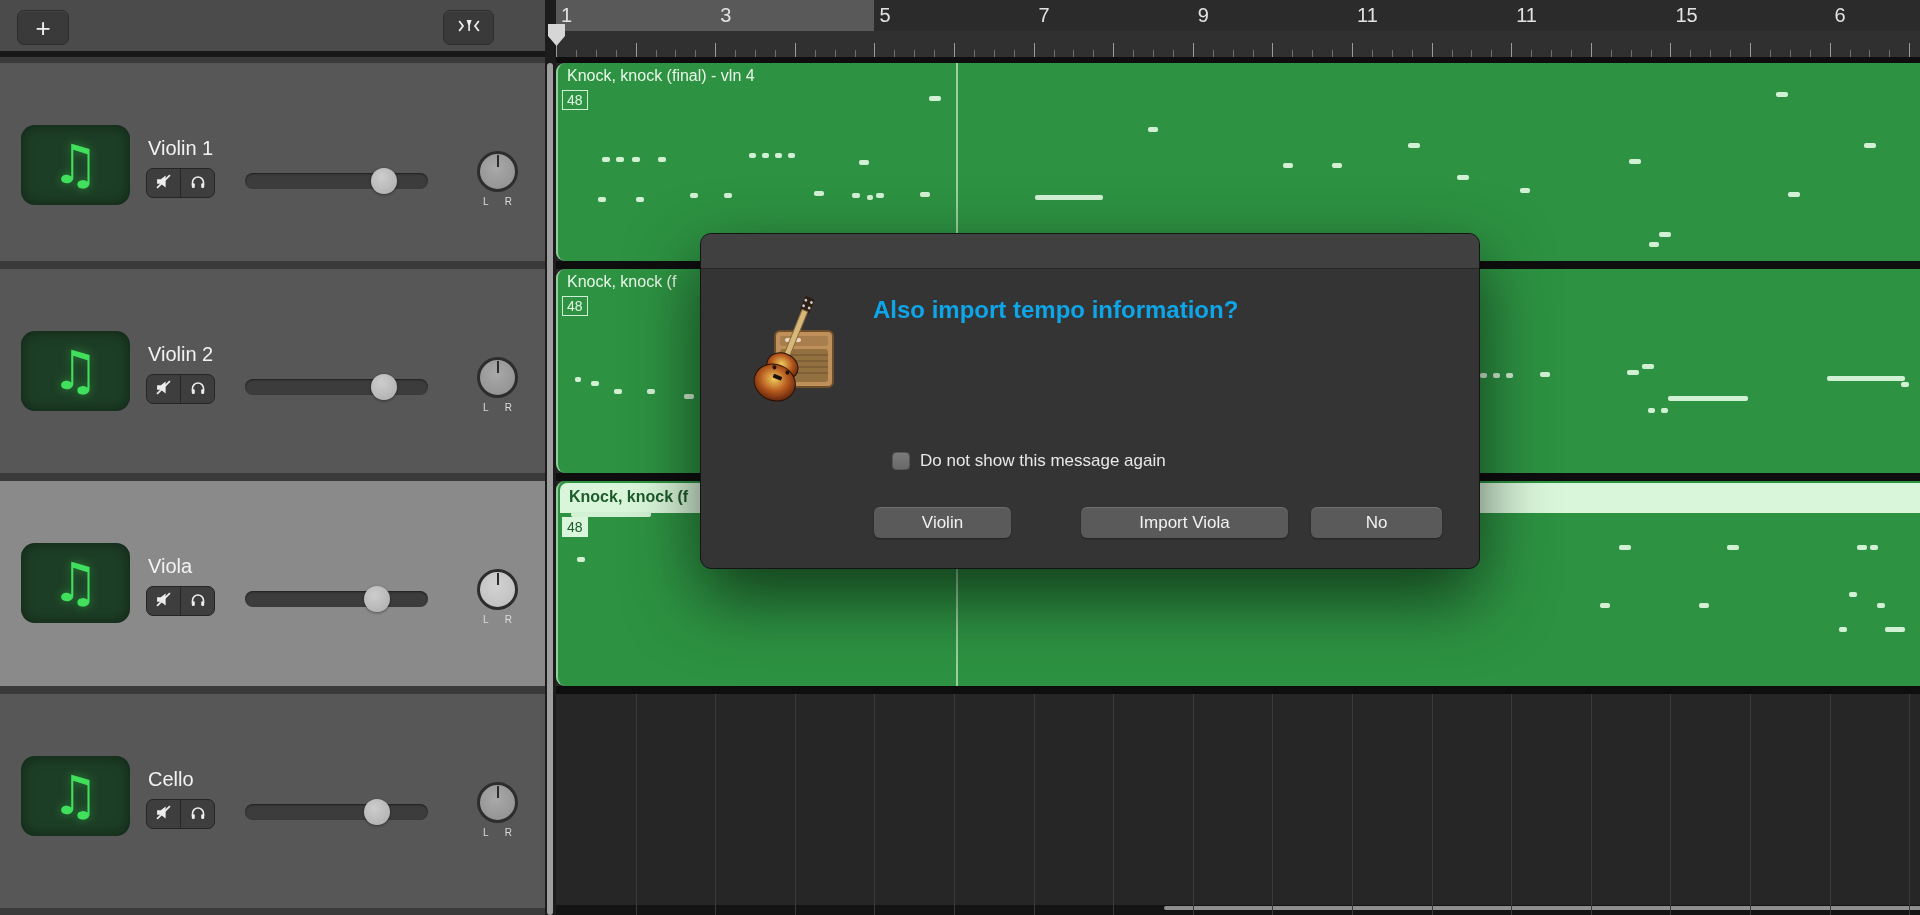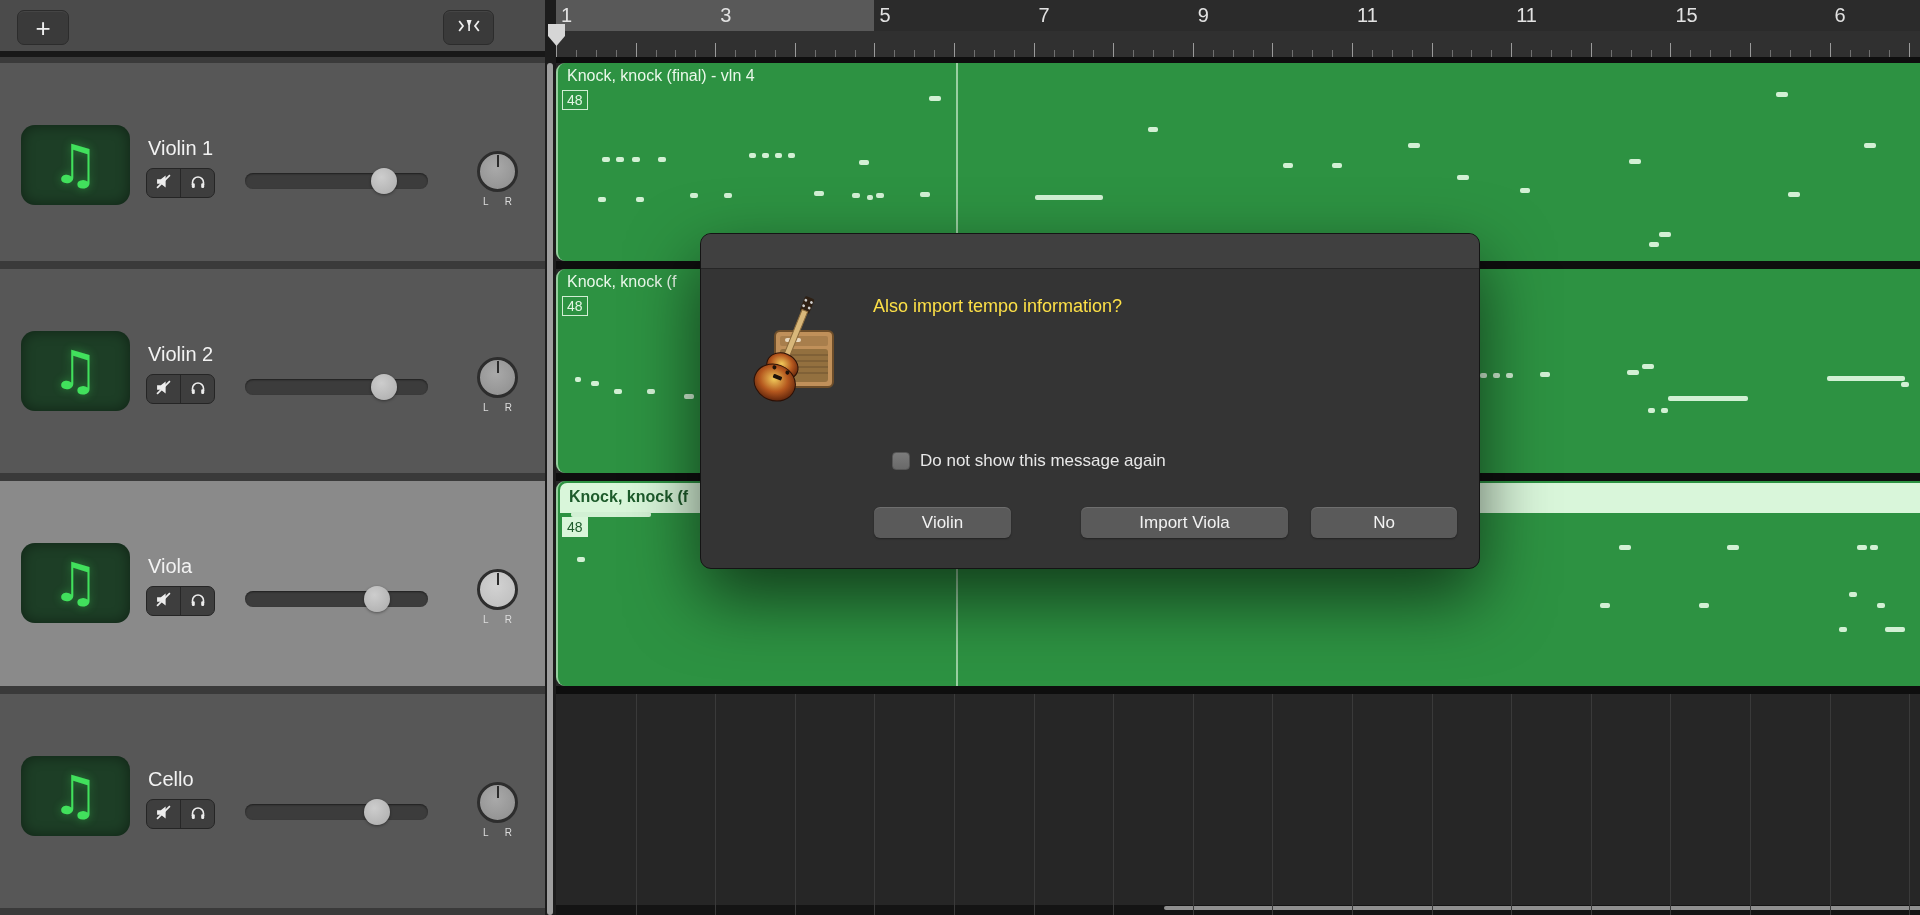--- a/index.html
+++ b/index.html
@@ -58,30 +58,30 @@
   .region.selected .region-badge{top:36px;}
   .boundary{position:absolute;top:0;width:2px;height:100%;background:rgba(225,248,225,.6);}
   .midi-note{position:absolute;height:5px;border-radius:2px;}
   #bottom-strip{position:absolute;left:0;top:842px;width:1364px;height:10px;background:#141414;}
   #h-scroll-thumb{position:absolute;left:608px;top:843px;width:760px;height:4px;border-radius:2px;background:#8f8f8f;}
   
   #dialog{position:absolute;left:700px;top:233px;width:778px;height:334px;border-radius:11px;background:#343434;
           border:1px solid #141414;box-shadow:0 28px 70px rgba(0,0,0,.6),inset 0 1px 0 rgba(255,255,255,.07);z-index:50;}
   #dialog-titlebar{position:absolute;left:0;top:0;width:100%;height:34px;background:#404040;border-radius:10px 10px 0 0;border-bottom:1px solid #262626;}
   #dialog-icon{position:absolute;left:40px;top:57px;width:100px;height:122px;}
-  #dialog-title{position:absolute;left:172px;top:62px;font-size:18px;font-weight:normal;color:#fde047;}
+  #dialog-title{position:absolute;left:172px;top:62px;font-size:24px;font-weight:bold;color:#0ea5e9;}
   #dialog-body{position:absolute;left:172px;top:94px;width:588px;font-size:17px;line-height:23px;color:#c9c9c9;}
   #dialog-checkbox-row{position:absolute;left:175px;top:217px;display:flex;align-items:center;padding-left:16px;}
   #dialog-checkbox{width:18px;height:18px;border-radius:4px;background:linear-gradient(#7b7b7b,#696969);border:1px solid #565656;box-sizing:border-box;}
   #dialog-checkbox-label{margin-left:10px;font-size:17px;color:#e8e8e8;}
   .dlg-btn{position:absolute;top:273px;height:31px;border-radius:6px;background:#5a5a5a;color:#f2f2f2;font-size:17px;
            display:flex;align-items:center;justify-content:center;box-shadow:inset 0 1px 0 rgba(255,255,255,.12),0 1px 2px rgba(0,0,0,.35);}
   #btn-cancel{left:173px;width:137px;}
   #btn-import{left:380px;width:207px;}
-  #btn-no{left:610px;width:146px;}
+  #btn-no{left:610px;width:131px;}
 </style>
 </head>
 <body>
 
 <div id="root">
 
   <div id="header-panel">
     <div id="header-toolbar">
       <div id="add-track-btn" class="tool-btn">
         <span>+</span>

